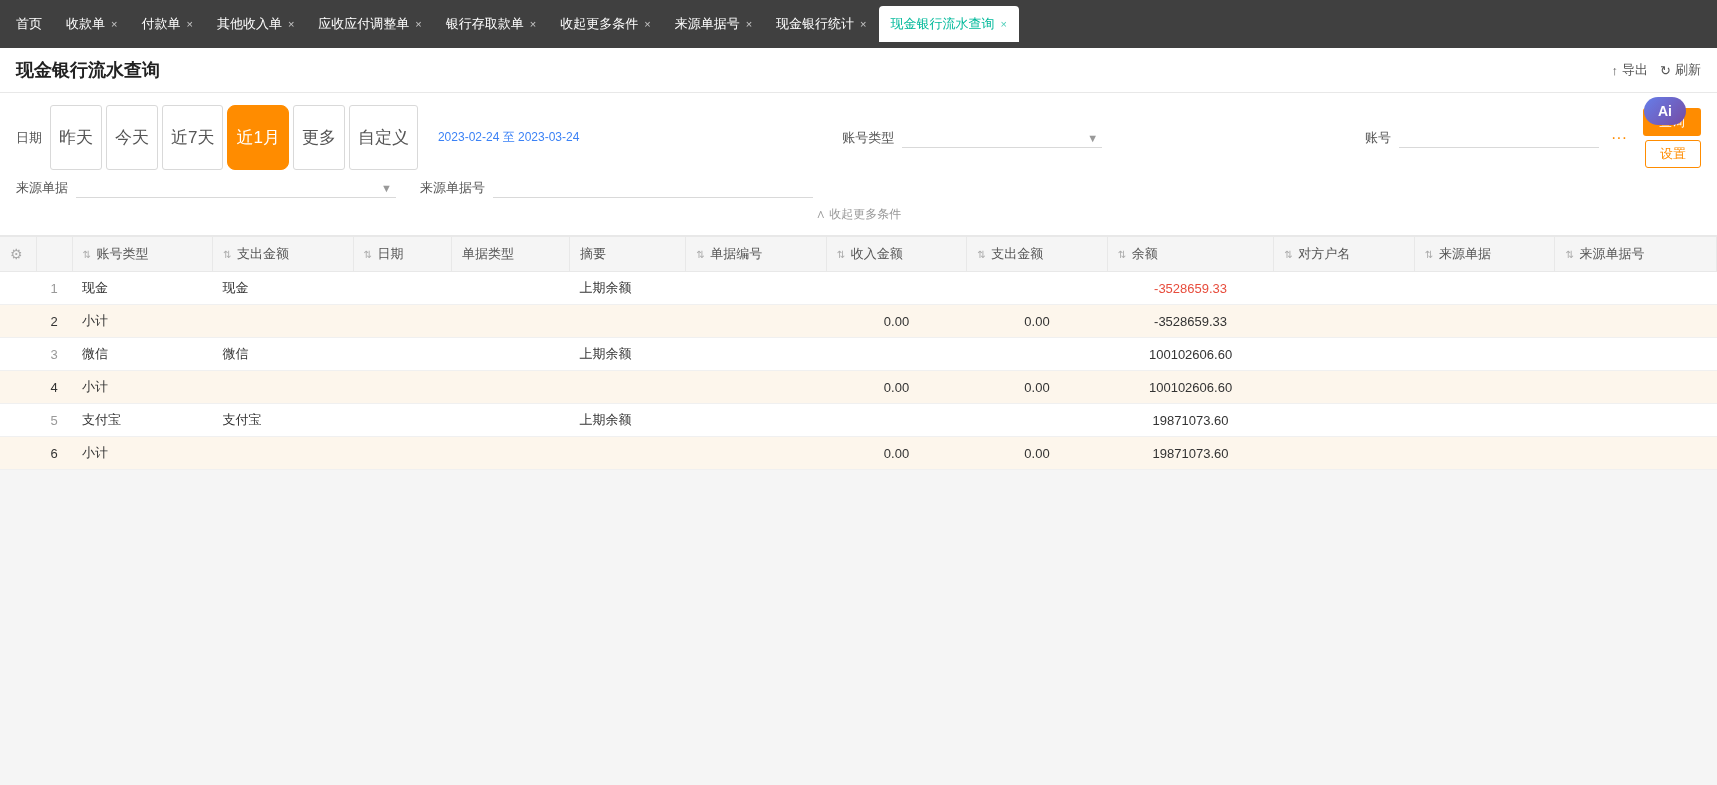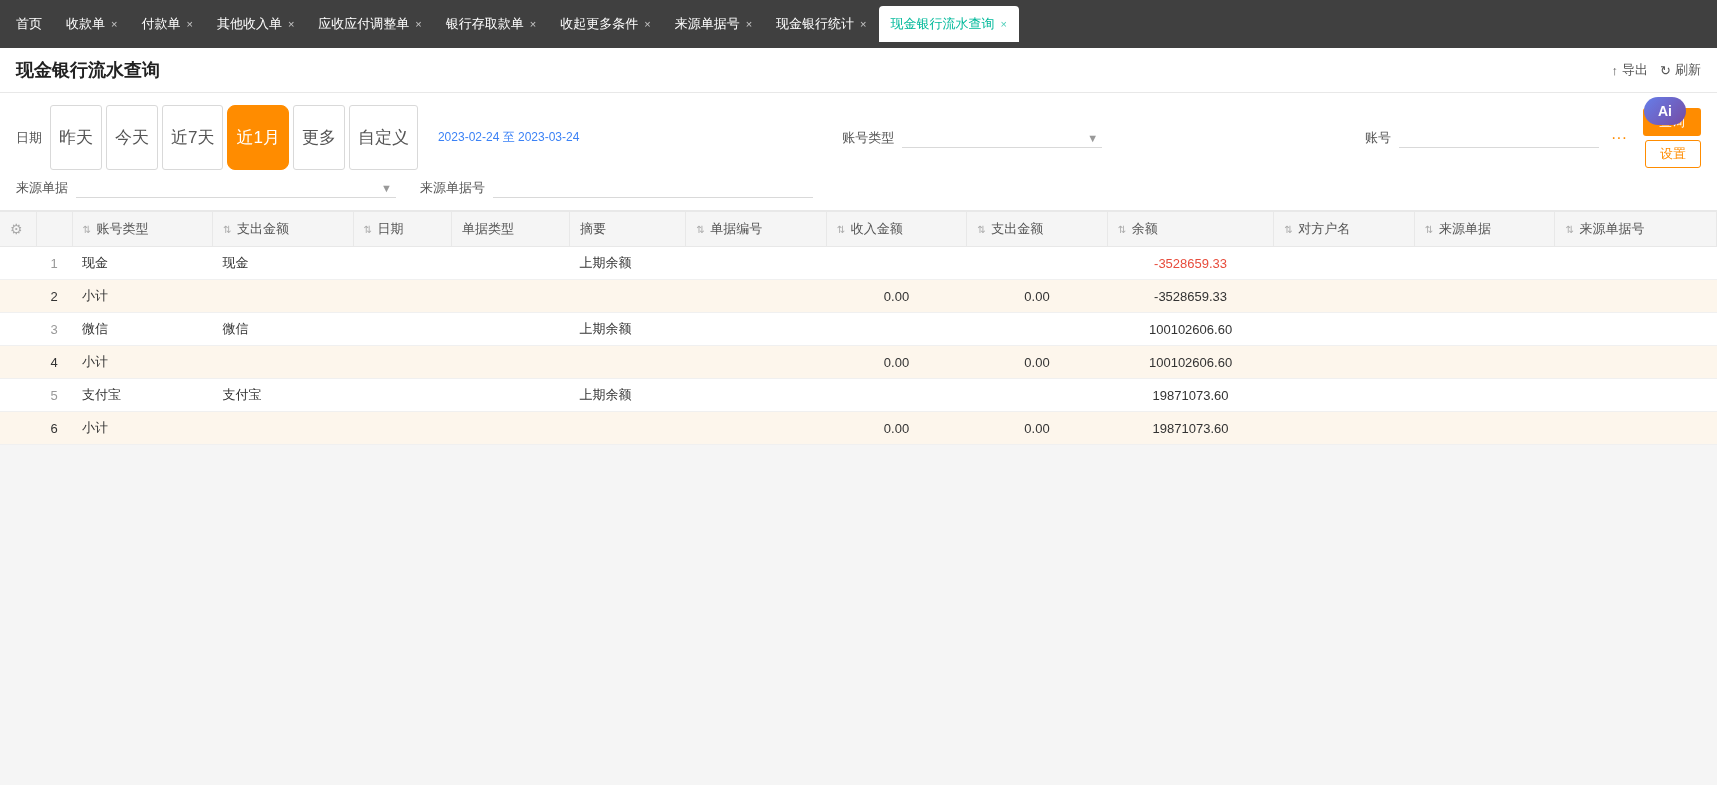--- a/index.html
+++ b/index.html
@@ -359,20 +359,24 @@
         <span class="chevron">▼</span>
       </div>
     </div>
 
     <div class="filter-item">
       <span class="filter-label">来源单据号</span>
       <input class="account-input" type="text" style="width: 320px;">
     </div>
   </div>
 
+  <div class="collapse-bar">
+    <span>∧</span>
+    <span>收起更多条件</span>
+  </div>
 </div>
 
 <div class="main-content">
   <table class="data-table">
     <thead>
       <tr>
         <th class="gear-col">
           <span class="gear-icon">⚙</span>
         </th>
         <th style="width:36px;"></th>

